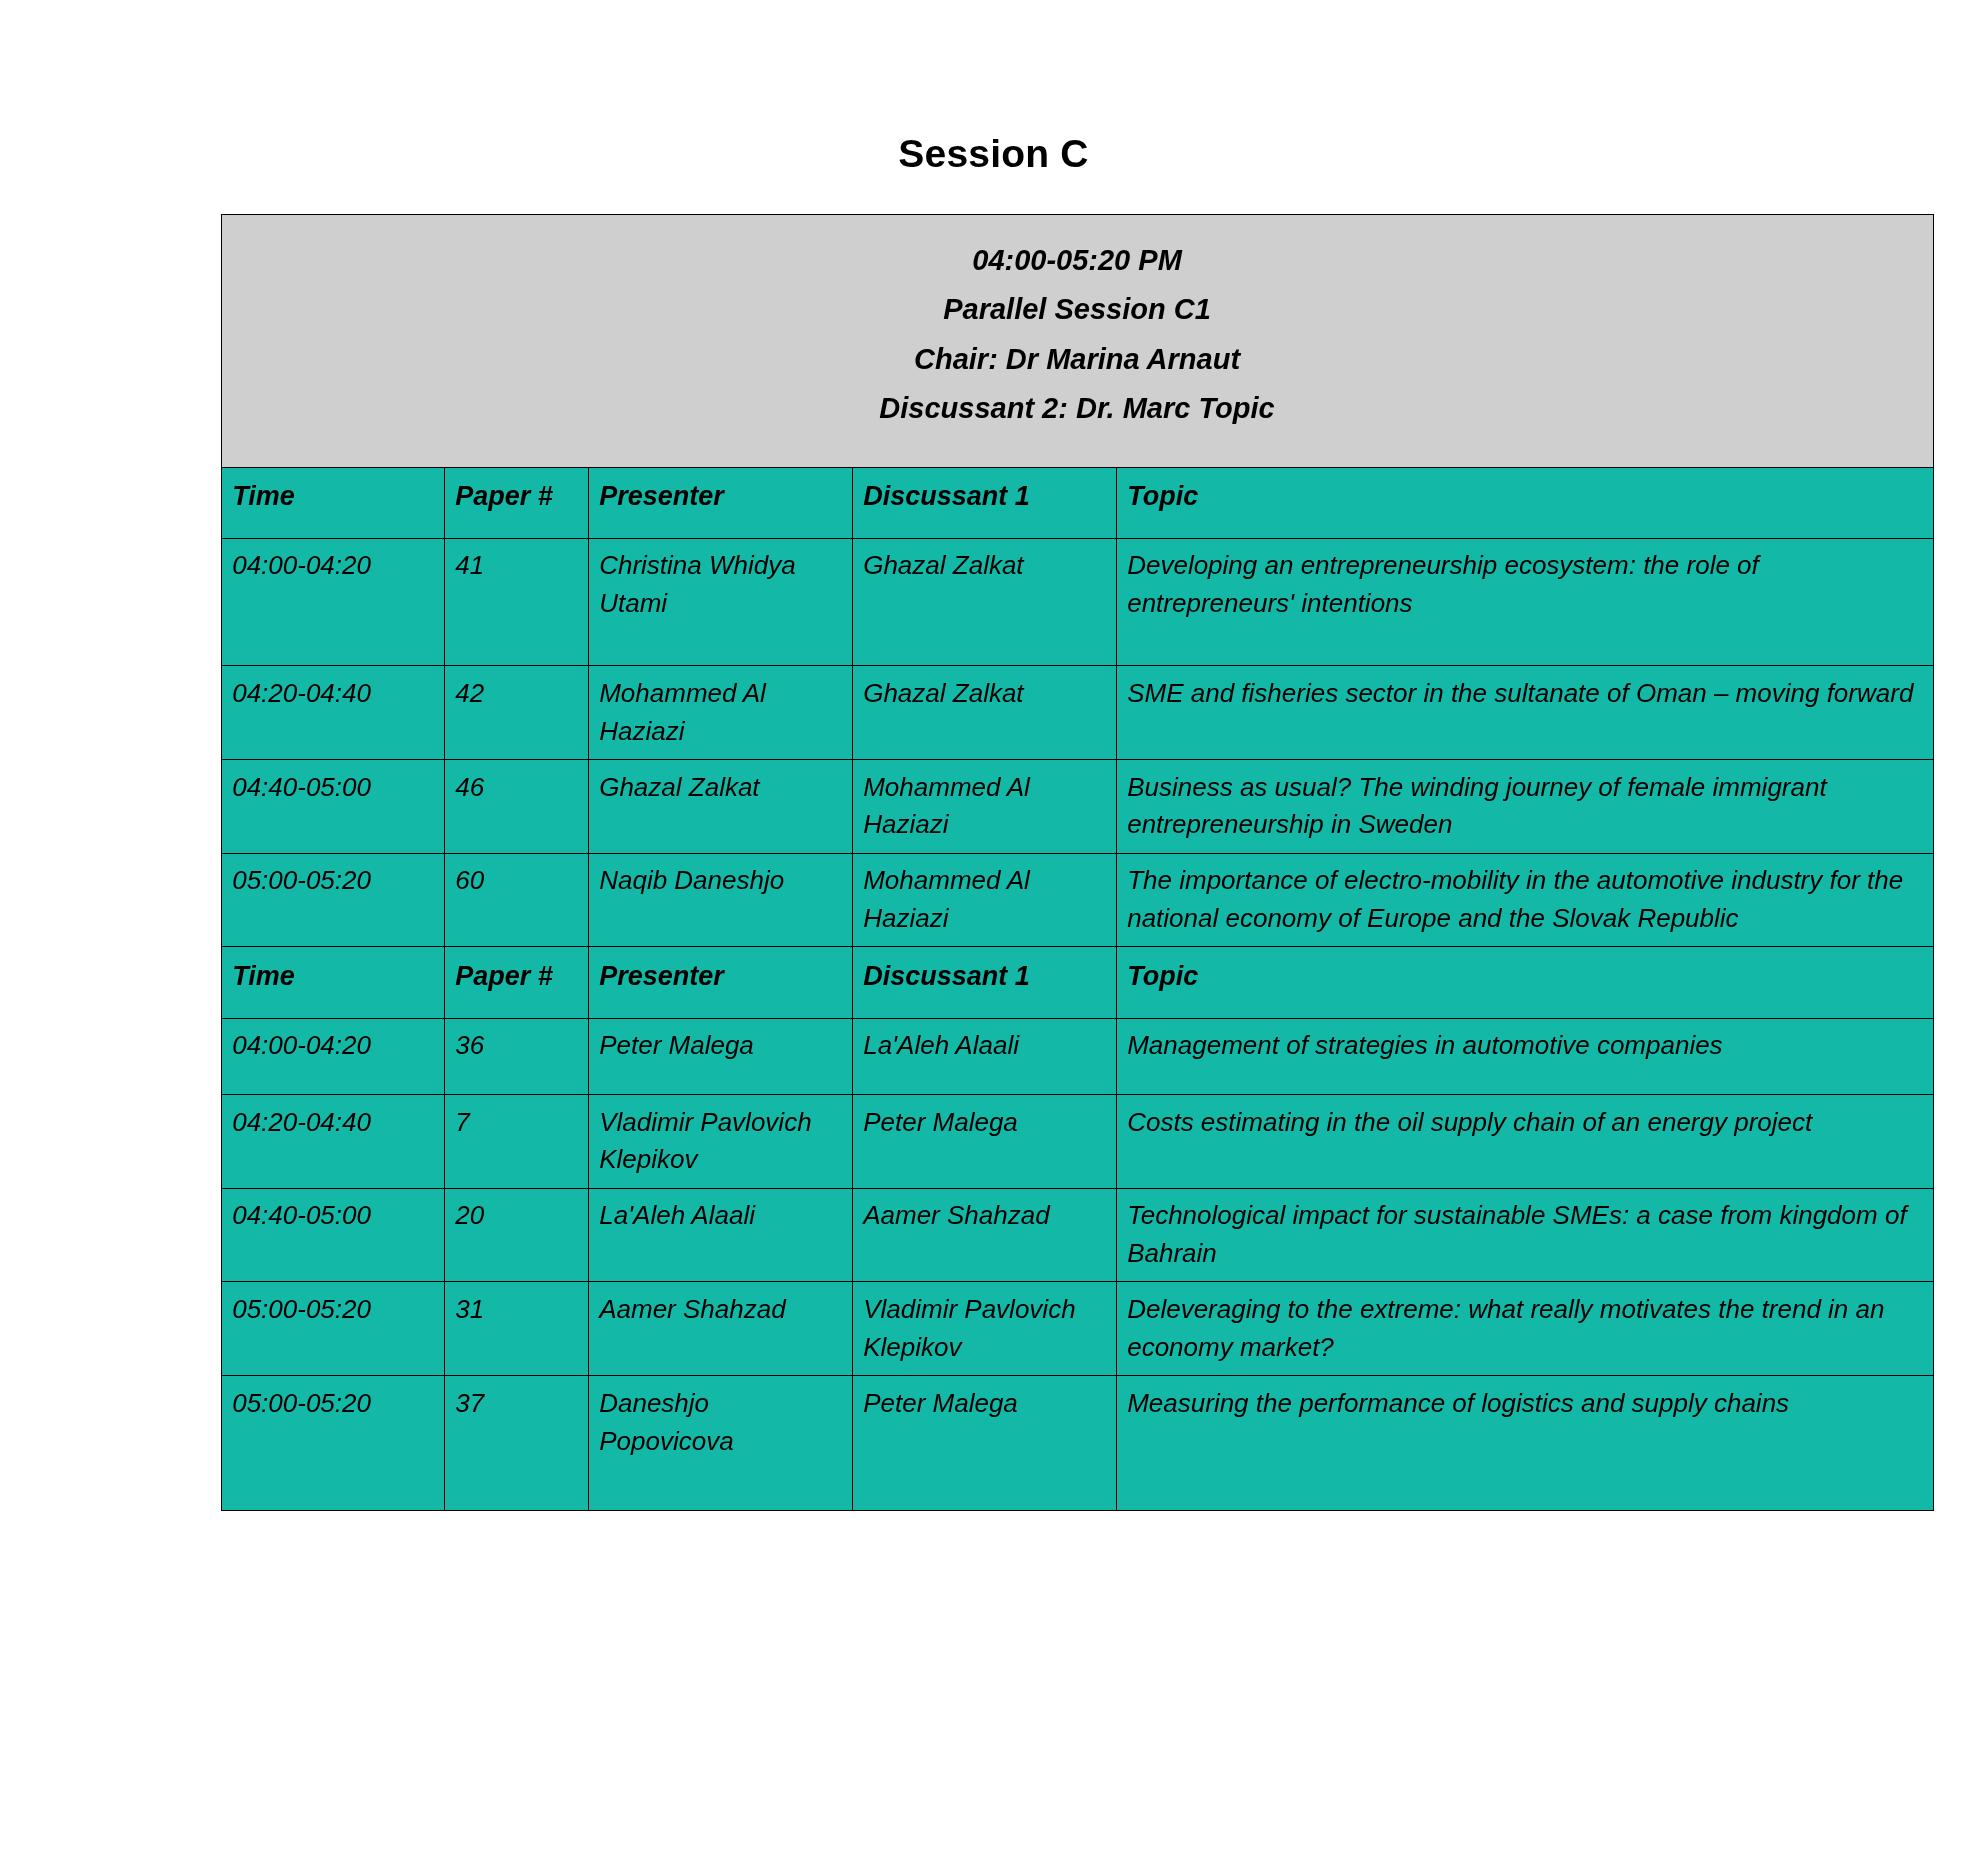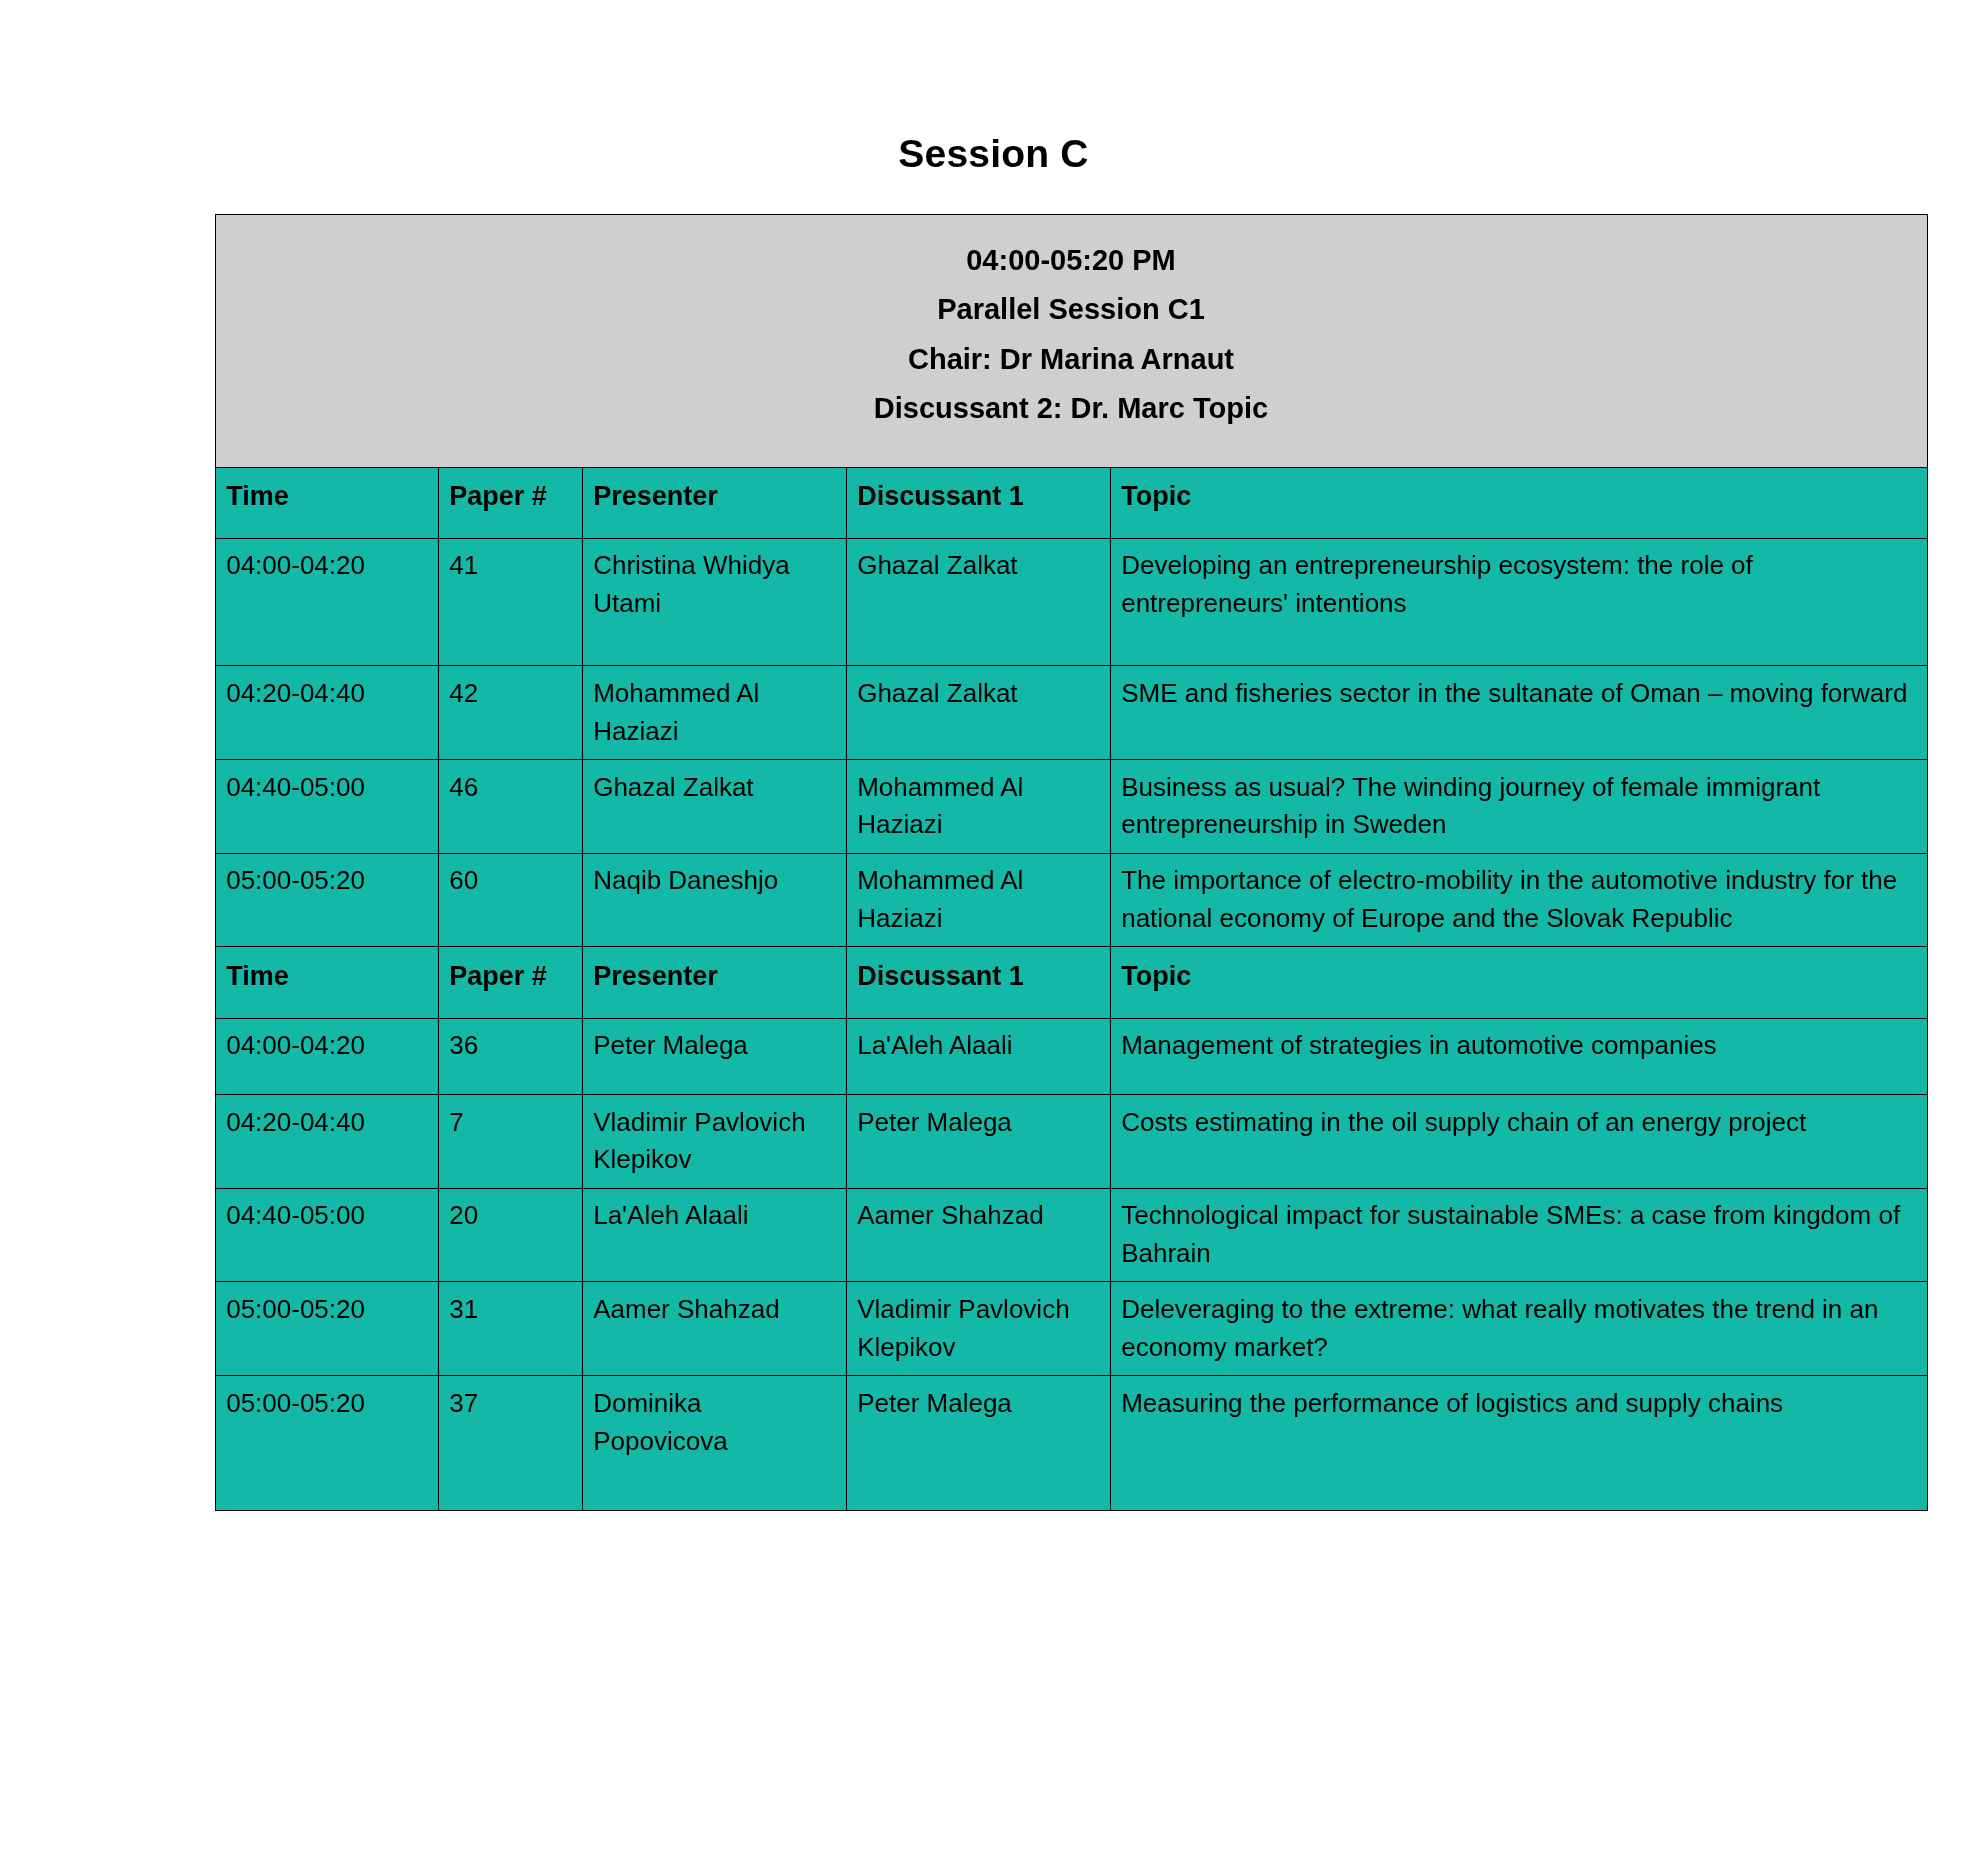--- a/index.html
+++ b/index.html
@@ -37,21 +37,22 @@
     margin: 0 auto;
     width: 1708px;
     padding-left: 126px;
     box-sizing: content-box;
   }
   table.sched {
     border-collapse: collapse;
     table-layout: fixed;
     width: 1712px;
     margin-top: 37px;
-    margin-left: 12px;
+    margin-left: 18px;
+    font-style: italic;
   }
   table.sched td, table.sched th {
     border: 1.9px solid #000000;
     vertical-align: top;
     padding: 8.7px 10.7px 8.7px 10.7px;
     font-size: 26px;
     line-height: 1.45;
     font-weight: normal;
     text-align: left;
     background: #14b8a6;
@@ -194,21 +195,21 @@
           <td class="cell">05:00-05:20</td>
           <td class="cell">31</td>
           <td class="cell">Aamer Shahzad</td>
           <td class="cell">Vladimir Pavlovich Klepikov</td>
           <td class="cell">Deleveraging to the extreme: what really motivates the trend in an economy market?</td>
         </tr>
 
         <tr class="r-xtall">
           <td class="cell">05:00-05:20</td>
           <td class="cell">37</td>
-          <td class="cell">Dominika Popovicova</td>
+          <td class="cell">Daneshjo Popovicova</td>
           <td class="cell">Peter Malega</td>
           <td class="cell">Measuring the performance of logistics and supply chains</td>
         </tr>
 
       </tbody>
     </table>
   </div>
 
   <div class="spacer-bottom"></div>
 </div>

